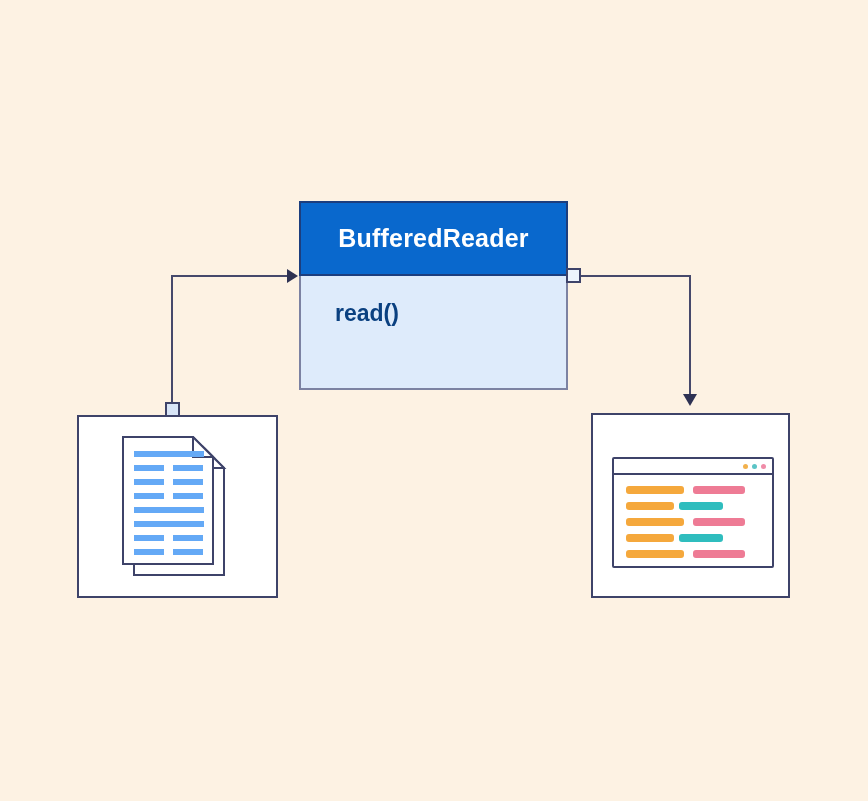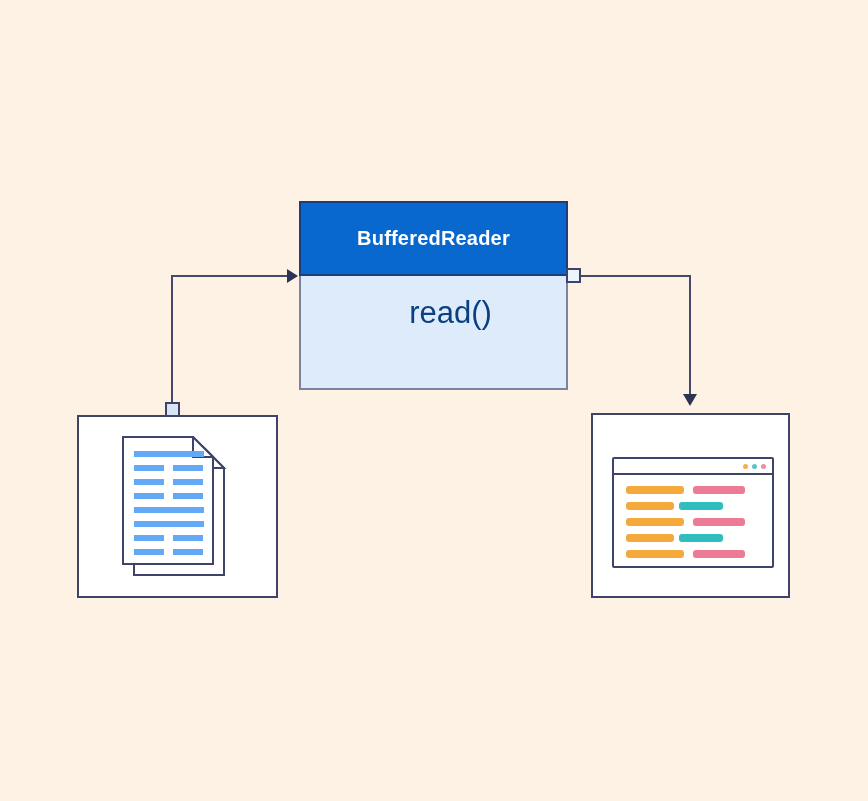--- a/index.html
+++ b/index.html
@@ -24,29 +24,29 @@
   *{margin:0;padding:0;box-sizing:border-box;}
   body{font-family:"Liberation Sans","DejaVu Sans",sans-serif;}
   .canvas{
     position:relative;width:868px;height:801px;background:var(--bg);overflow:hidden;
   }
   
   .class-box{position:absolute;left:299px;top:201px;width:269px;height:189px;}
   .class-header{
     height:75px;background:var(--header-blue);border:2px solid var(--header-border);
     display:flex;align-items:center;justify-content:center;
-    color:#fff;font-size:20px;font-weight:bold;letter-spacing:.2px;
+    color:#fff;font-size:25px;font-weight:bold;letter-spacing:.2px;
   }
   .class-body{
     height:114px;background:var(--body-blue);
     border:2px solid var(--body-border);border-top:none;
     padding:16px 0 0 34px;
   }
   .method{
-    color:var(--method-text);font-size:31px;font-weight:normal;line-height:42px;text-align:center;
+    color:var(--method-text);font-size:23px;font-weight:bold;line-height:42px;
   }
   
   .conn-square{
     position:absolute;width:15px;height:15px;background:var(--conn-fill);
     border:2px solid var(--navy);z-index:5;
   }
   .conn-right{left:566px;top:268px;background:#EDF4FD;}
   .conn-left-box{left:165px;top:402px;background:#D8E5F7;}
   
   .line{position:absolute;background:var(--arrow);}

